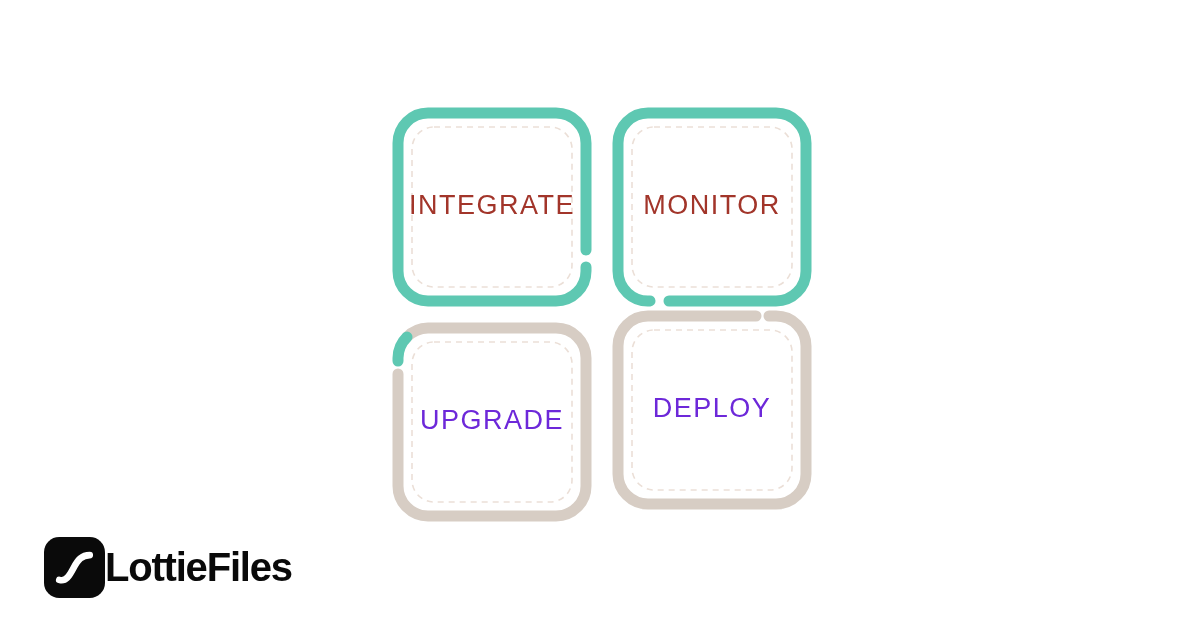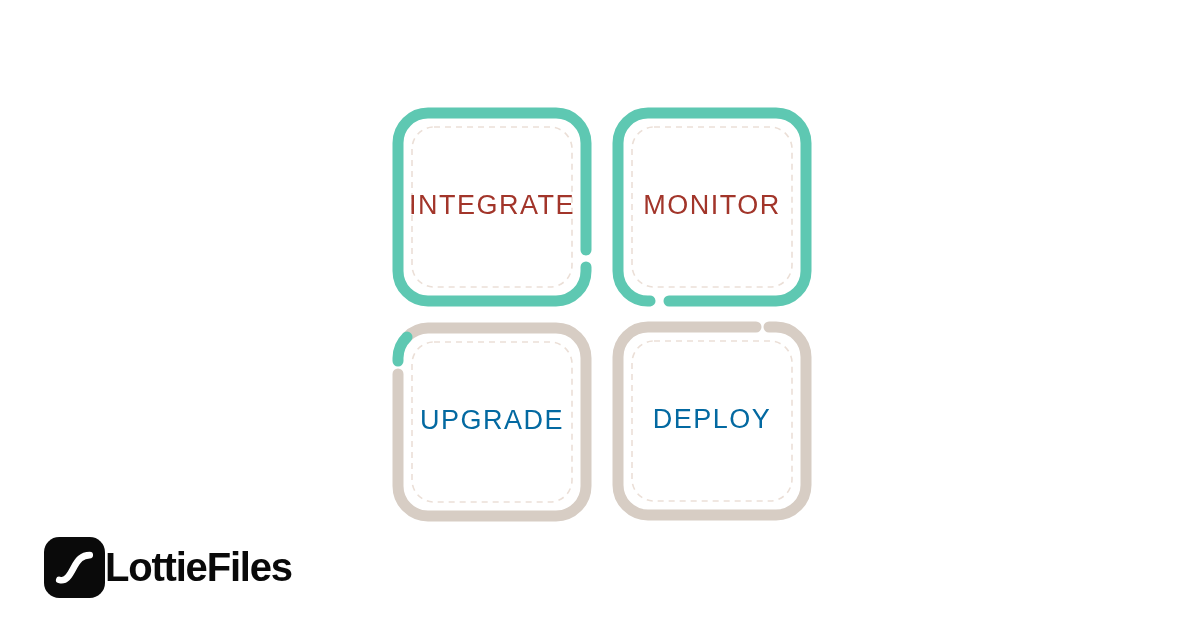--- a/index.html
+++ b/index.html
@@ -35,26 +35,26 @@
     top: 50%;
     transform: translateY(-54%);
     text-align: center;
     font-size: 27px;
     letter-spacing: 1.5px;
     font-weight: 400;
     text-transform: uppercase;
     white-space: nowrap;
   }
   .cell--active .cell-label { color: #A2352A; }
-  .cell--pending .cell-label { color: #0369a1; }
+  .cell--pending .cell-label { color: #6d28d9; }
 
   .cell--integrate { left: 392px; top: 107px; }
   .cell--monitor   { left: 612px; top: 107px; }
   .cell--upgrade   { left: 392px; top: 322px; }
-  .cell--deploy    { left: 612px; top: 321px; border-radius: 14px; }
+  .cell--deploy    { left: 612px; top: 310px; border-radius: 14px; }
 
   .border-stroke {
     fill: none;
     stroke-width: 11;
     stroke-linecap: round;
     stroke-linejoin: round;
   }
   .dashed-stroke {
     fill: none;
     stroke-width: 1.6;

